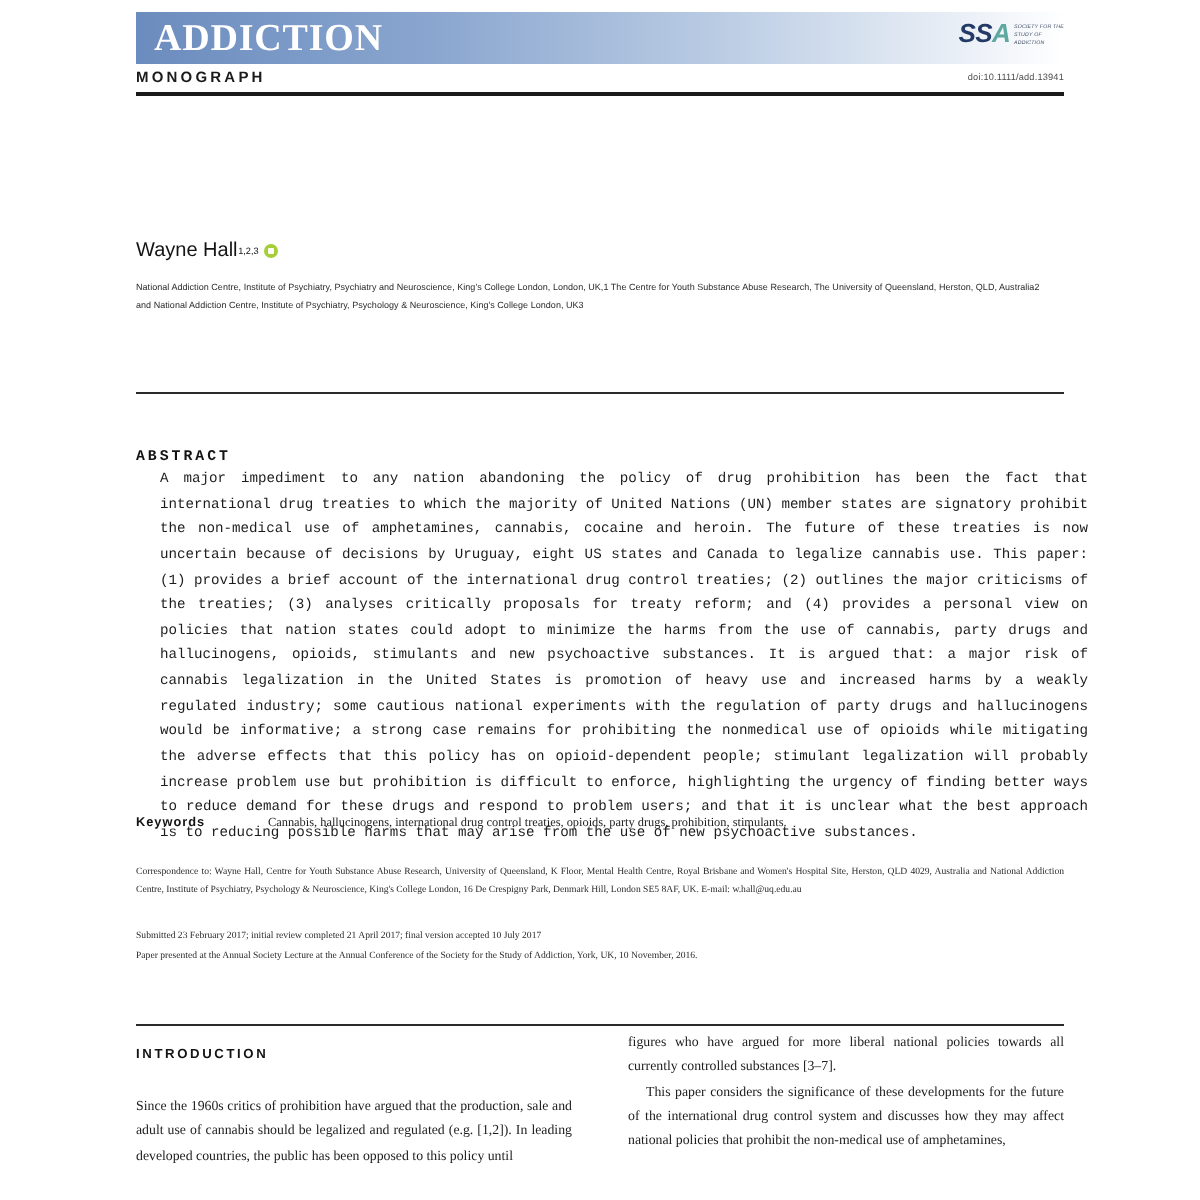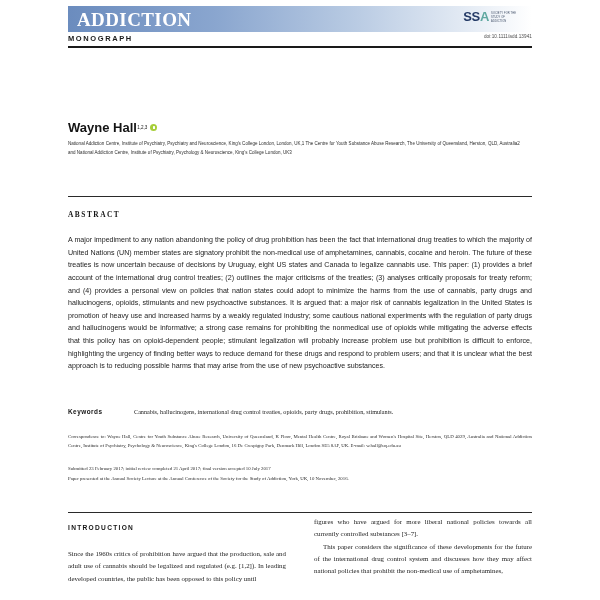--- a/index.html
+++ b/index.html
@@ -28,22 +28,22 @@
     font-size: 19px;
     font-weight: bold;
     color: #ffffff;
     letter-spacing: 0.4px;
     margin-left: 9px;
     line-height: 1;
     font-variant: small-caps;
   }
   .ssa-logo {
     position: absolute;
-    right: 16px; top: 4px;
-    display: flex; align-items: flex-end;
+    right: 0; top: 4px;
+    display: flex; align-items: flex-end; font-style: italic;
   }
   .ssa-mark {
     font-family: "Liberation Sans", sans-serif;
     font-size: 13px; font-weight: bold;
     letter-spacing: -0.3px;
     line-height: 1;
   }
   .ssa-s { color: #243a66; }
   .ssa-a { color: #5fa8a0; }
   .ssa-words {
@@ -57,21 +57,21 @@
     color: #3b4a63;
     line-height: 3px;
     letter-spacing: 0.1px;
     white-space: nowrap;
   }
   
   .monograph-row {
     position: absolute;
     left: 68px; top: 34px;
     width: 464px;
-    display: flex; align-items: flex-start; justify-content: space-between;
+    display: flex; align-items: center; justify-content: space-between;
   }
   .monograph {
     font-family: "Liberation Sans", sans-serif;
     font-size: 7.5px; font-weight: bold;
     letter-spacing: 1.6px;
     color: #1a1a1a;
   }
   .doi {
     font-family: "Liberation Sans", sans-serif;
     font-size: 4.6px;
@@ -97,21 +97,21 @@
     letter-spacing: -0.1px;
   }
   
   .author-row {
     position: absolute;
     left: 68px; top: 120px;
     display: flex; align-items: center;
   }
   .author-name {
     font-family: "Liberation Sans", sans-serif;
-    font-size: 13px; font-weight: bold;
+    font-size: 10px; font-weight: normal;
     color: #141414;
   }
   .author-sup {
     font-family: "Liberation Sans", sans-serif;
     font-size: 4.6px;
     vertical-align: super;
     color: #141414;
     margin-left: 0.3px;
   }
   .orcid {
@@ -142,31 +142,31 @@
   
   .rule-abstract {
     position: absolute;
     left: 68px; top: 196px;
     width: 464px; height: 0.9px;
     background: #2a2a2a;
   }
   
   .abstract-head {
     position: absolute;
-    left: 68px; top: 210px;
-    font-family: Liberation Serif, serif;
+    left: 68px; top: 225px;
+    font-family: Liberation Mono, monospace;
     font-size: 7.4px; font-weight: bold;
     letter-spacing: 1.5px;
     color: #141414;
   }
   .abstract-body {
     position: absolute;
-    left: 68px; top: 234px;
-    width: 464px;
-    font-family: Liberation Sans, sans-serif;
+    left: 80px; top: 234px;
+    width: 464px;
+    font-family: Liberation Mono, monospace;
     font-size: 7.1px;
     line-height: 1.78;
     color: #1c1c1c;
     text-align: justify;
     hyphens: auto;
   }
   
   .keywords-row {
     position: absolute;
     left: 68px; top: 408px;

